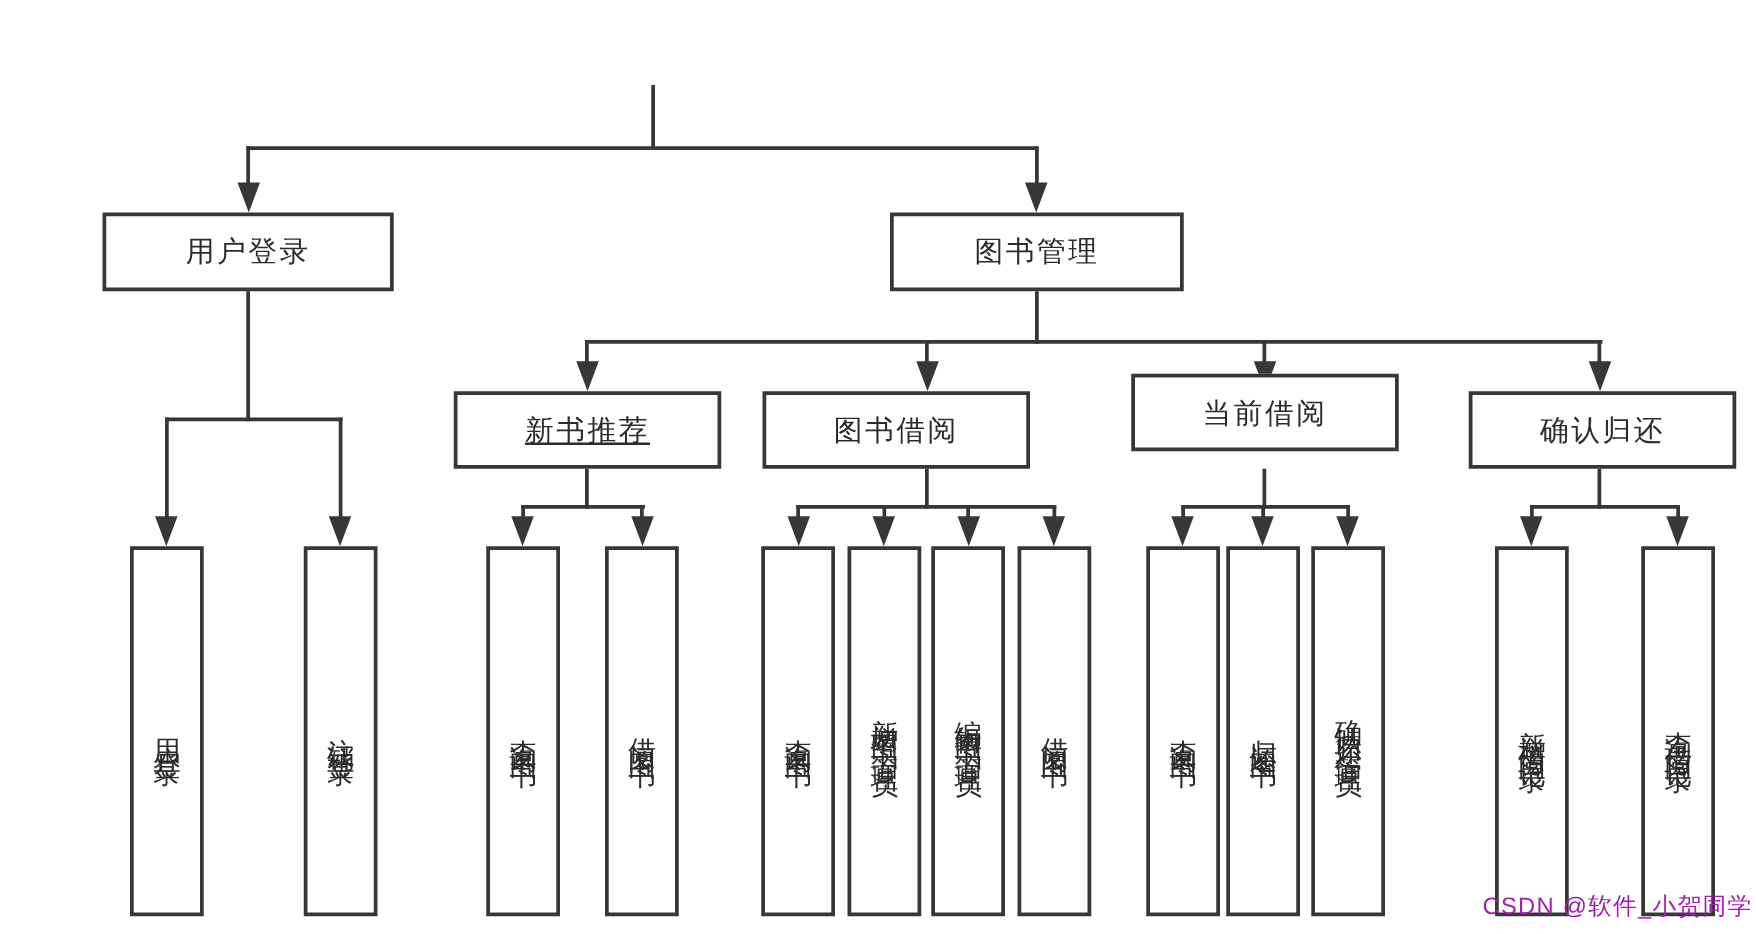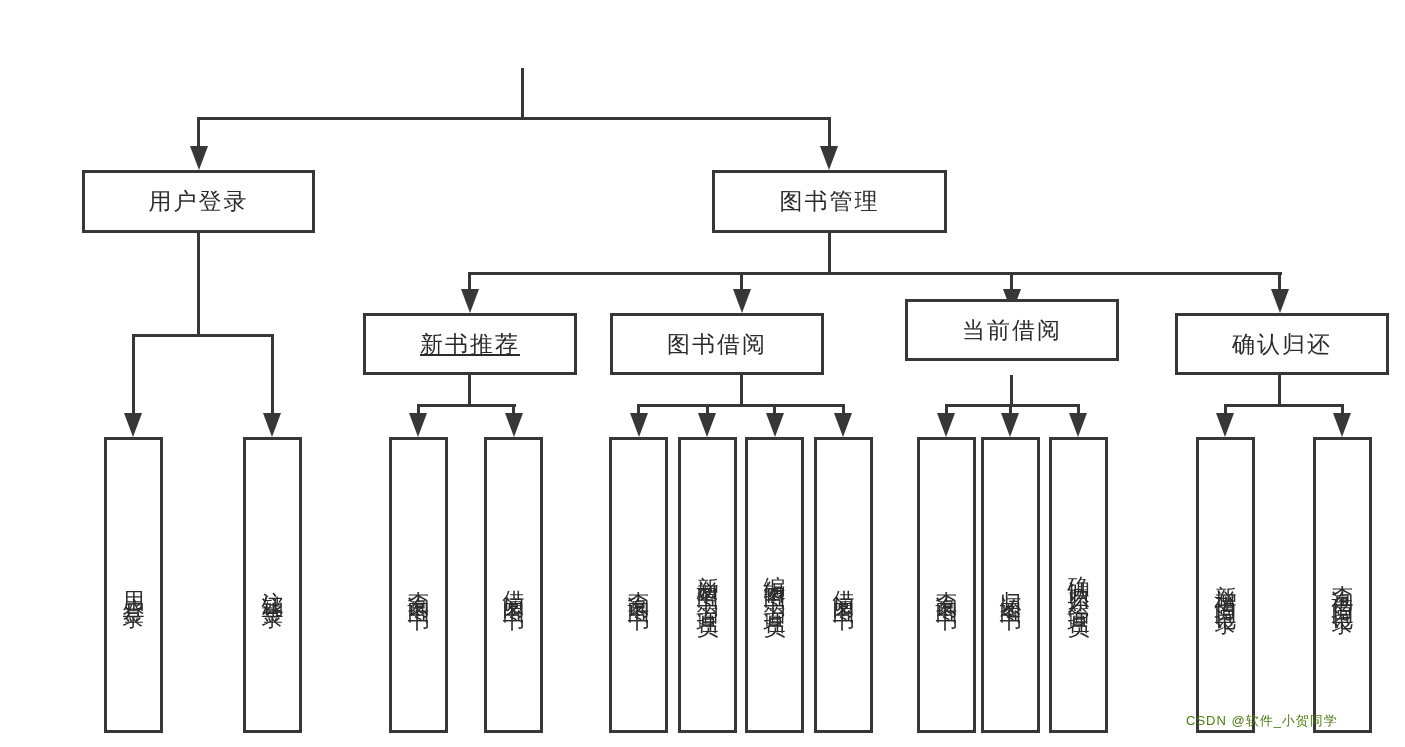--- a/index.html
+++ b/index.html
@@ -18,22 +18,22 @@
   }
   .vline, .hline { position:absolute; background:#373737; }
   .vline { width:3px; }
   .hline { height:3px; }
   .arrow {
     position:absolute; width:0; height:0;
     border-left:9px solid transparent; border-right:9px solid transparent;
     border-top:24px solid #373737;
   }
   .watermark {
-    position:absolute; left:1186px; top:712px; font-size:13px;
-    color:#4d7c0f; letter-spacing:1px;
+    position:absolute; left:1186px; top:712px; font-size:19px;
+    color:#a21caf; letter-spacing:1px;
   }
 </style>
 </head>
 <body>
 
 <div class="canvas">
 
 
   <div class="vline" style="left:521px; top:68px; height:52px;"></div>
   <div class="hline" style="left:197px; top:117px; width:633px;"></div>

